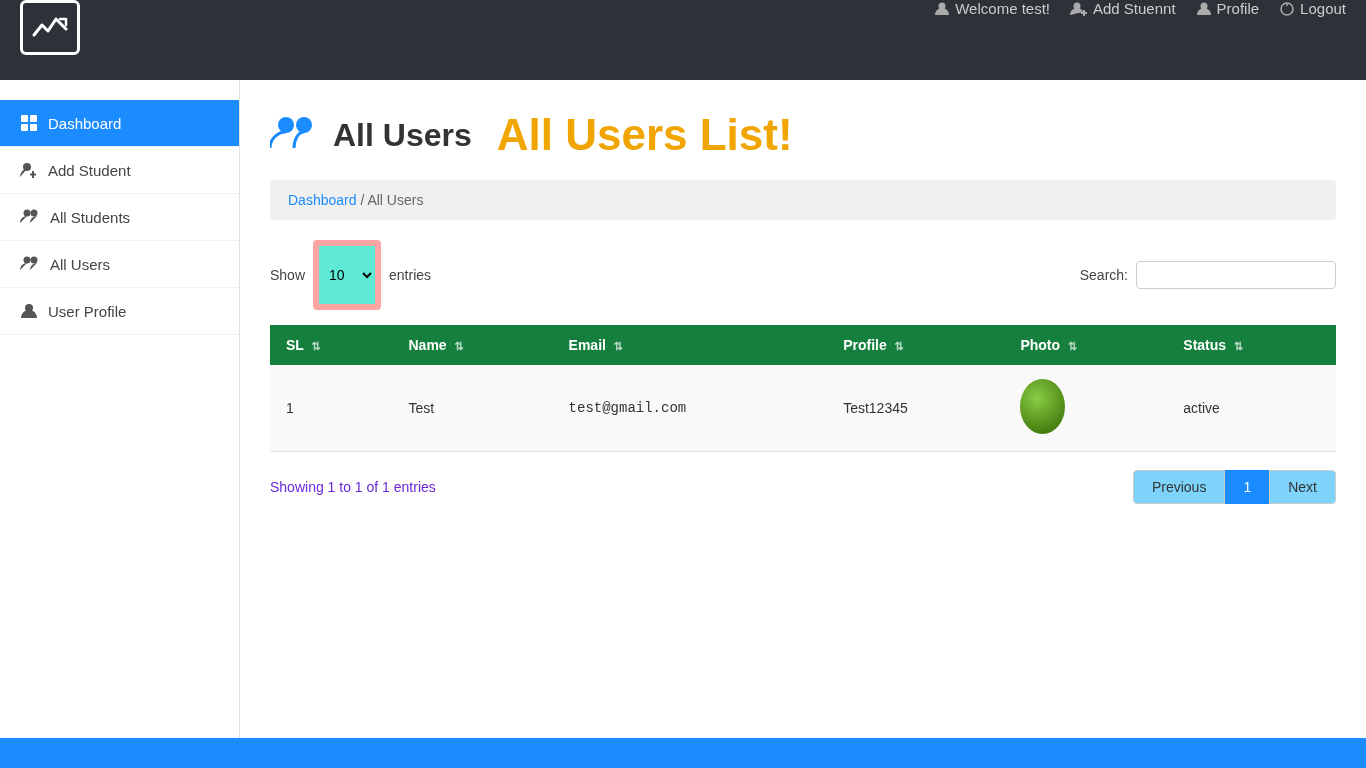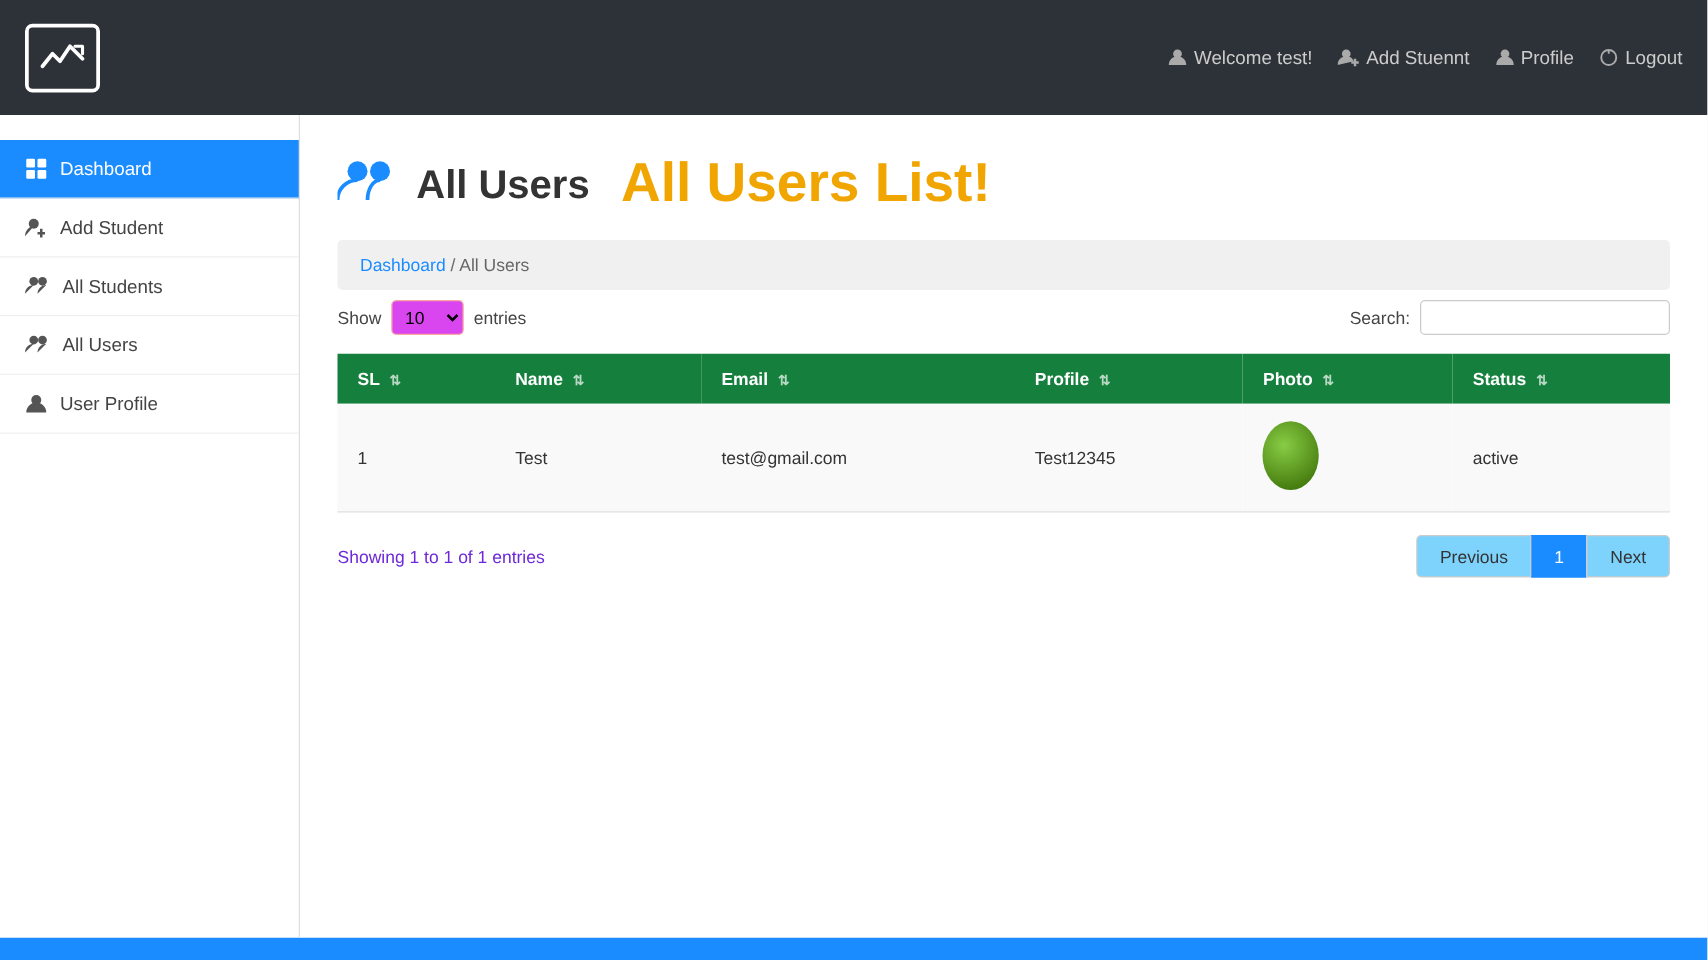--- a/index.html
+++ b/index.html
@@ -1,23 +1,23 @@
 <!DOCTYPE html>
 <html><head>
   <meta charset="utf-8">
   <style>
     * { box-sizing: border-box; margin: 0; padding: 0; }
     body { font-family: Arial, sans-serif; background: #f4f4f4; min-height: 768px; }
 
     
     .navbar {
       background: #2d3238;
-      height: 92px;
-      display: flex;
-      align-items: center;
+      height: 80px;
+      display: flex;
+      align-items: flex-start;
       justify-content: space-between;
       padding: 0 20px;
     }
     .navbar-brand {
       display: flex;
       align-items: center;
     }
     .brand-icon {
       width: 60px;
       height: 55px;
@@ -100,21 +100,21 @@
       font-weight: bold;
       color: #f0a500;
       margin-left: 10px;
     }
 
     
     .breadcrumb {
       background: #f0f0f0;
       padding: 12px 18px;
       border-radius: 4px;
-      margin-bottom: 8px;
+      margin-bottom: 20px;
       font-size: 14px;
       color: #666;
     }
     .breadcrumb a {
       color: #1a8cff;
       text-decoration: none;
     }
     .breadcrumb span { color: #666; }
 
     
@@ -126,25 +126,25 @@
       gap: 32px;
     }
     .show-entries {
       display: flex;
       align-items: center;
       gap: 8px;
       font-size: 14px;
       color: #444;
     }
     .show-entries select {
-      border: 1px solid #fca5a5;
-      padding: 4px 6px;
+      border: 6px solid #fca5a5;
+      padding: 20px 6px;
       border-radius: 4px;
       font-size: 14px;
-      background: #d946ef;
+      background: #5eead4;
       cursor: pointer;
     }
     .search-group {
       display: flex;
       align-items: center;
       gap: 8px;
       font-size: 14px;
       color: #444;
     }
     .search-group input {
@@ -179,21 +179,21 @@
     .data-table tbody tr {
       background: #f9f9f9;
       border-bottom: 1px solid #e0e0e0;
     }
     .data-table tbody tr:nth-child(even) { background: #fff; }
     .data-table tbody td {
       padding: 14px 16px;
       color: #333;
       vertical-align: middle;
     }
-    .email-cell { color: #cc0000; }
+    .email-cell { color: #cc0000; font-family: Liberation Mono, monospace; }
 
     
     .photo-avatar {
       width: 45px;
       height: 55px;
       border-radius: 50%;
       background: radial-gradient(circle at 38% 35%, #88cc44, #336600);
       display: inline-block;
     }
 

